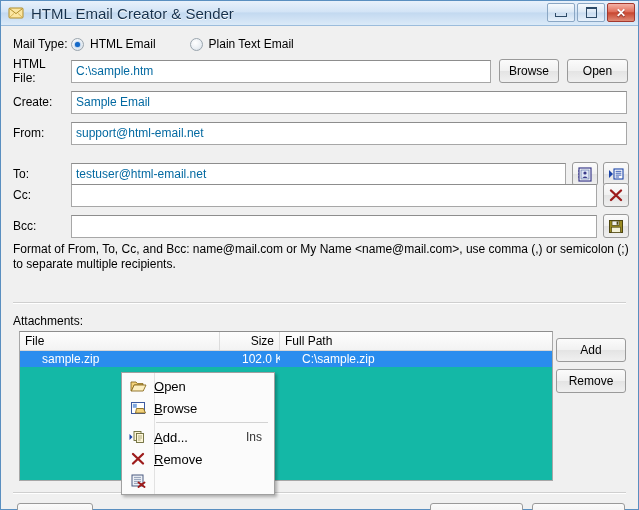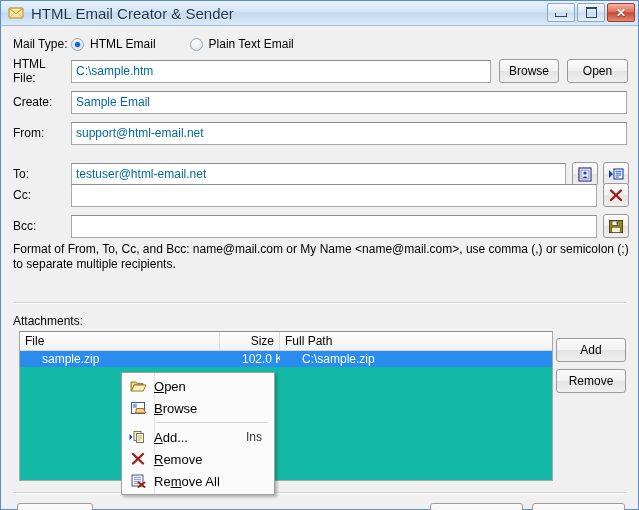--- a/index.html
+++ b/index.html
@@ -287,21 +287,20 @@
       </div>
 
       <div class="ctxitem">
         <div class="ctxicon">
           <svg width="17" height="14" viewBox="0 0 17 14">
             <rect x="2" y="1" width="11" height="11" fill="#eef1f7" stroke="#4a5a80" stroke-width="1"></rect>
             <path d="M4 3.4 h7 M4 5.4 h7 M4 7.4 h7 M4 9.4 h4" stroke="#7b8aa8" stroke-width="0.8"></path>
             <path d="M8.5 8.5 L14.5 13 M14.5 8.5 L8.5 13" stroke="#9d1b1b" stroke-width="1.9" stroke-linecap="round"></path>
           </svg>
         </div>
-        <div class="ctxtext">Re<u>m</u>ove All</div>
       </div>
     </div>
 
     <div class="sep" style="top:466px;"></div>
 
     <div class="btn" style="position:absolute;left:16px;top:477px;width:76px;height:24px;">More &gt;&gt;</div>
     <div class="btn" style="position:absolute;left:429px;top:477px;width:93px;height:24px;">Send Email</div>
     <div class="btn" style="position:absolute;left:531px;top:477px;width:93px;height:24px;">Create Email</div>
 
   </div>

